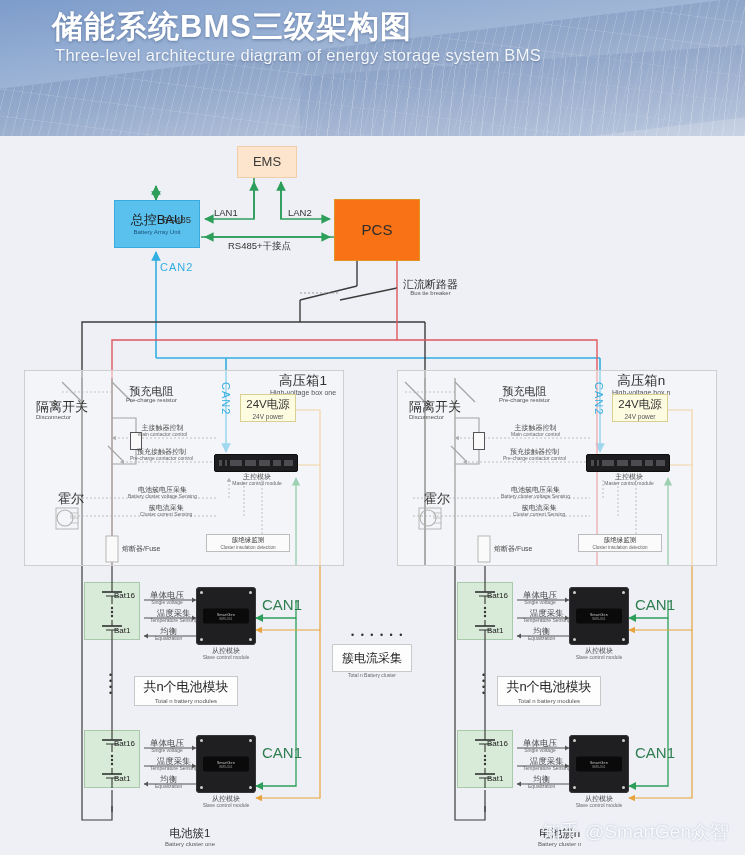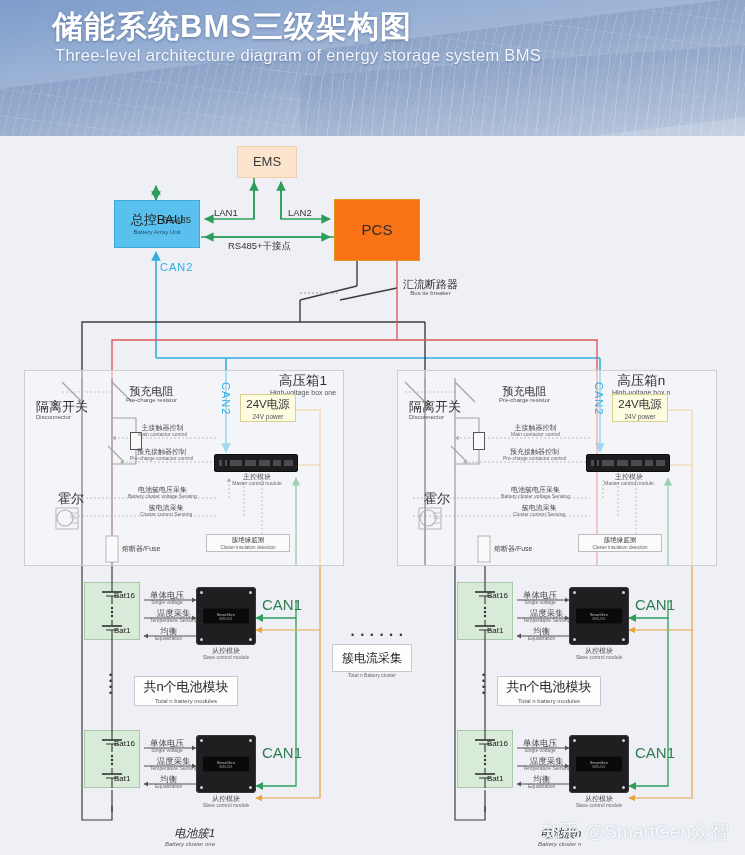--- a/index.html
+++ b/index.html
@@ -115,21 +115,21 @@
   .smallbox { position:absolute; background:#fbfbfb; border:1px solid #bdbdbd;
               display:flex; flex-direction:column; align-items:center; justify-content:center; }
   .smallbox .cn { font-size:6.5px; color:#3a3a3a; }
   .smallbox .en { font-size:4.6px; color:#666; }
 
   .canlab { position:absolute; font-size:15px; color:#2e7d4f; white-space:nowrap; }
   .can2lab { position:absolute; font-size:11px; color:#32aee0; white-space:nowrap;
              writing-mode:vertical-rl; letter-spacing:1px; }
   .can2lab.h { writing-mode:horizontal-tb; }
 
-  .botlab { position:absolute; text-align:right; white-space:nowrap;font-style:italic; }
+  .botlab { position:absolute; text-align:center; white-space:nowrap; }
   .botlab .cn { font-size:11.5px; color:#2c2c2c; }
   .botlab .en { font-size:6px; color:#5a5a5a; }
 
   .watermark { position:absolute; right:16px; bottom:10px;
                font-size:19px; color:rgba(255,255,255,.88); white-space:nowrap;
                text-shadow:0 0 2px rgba(150,160,180,.7); }
 
   svg.wires { position:absolute; left:0; top:0; width:745px; height:855px;
               pointer-events:none; }
   .dots { position:absolute; font-size:9px; color:#333; letter-spacing:2px; }

